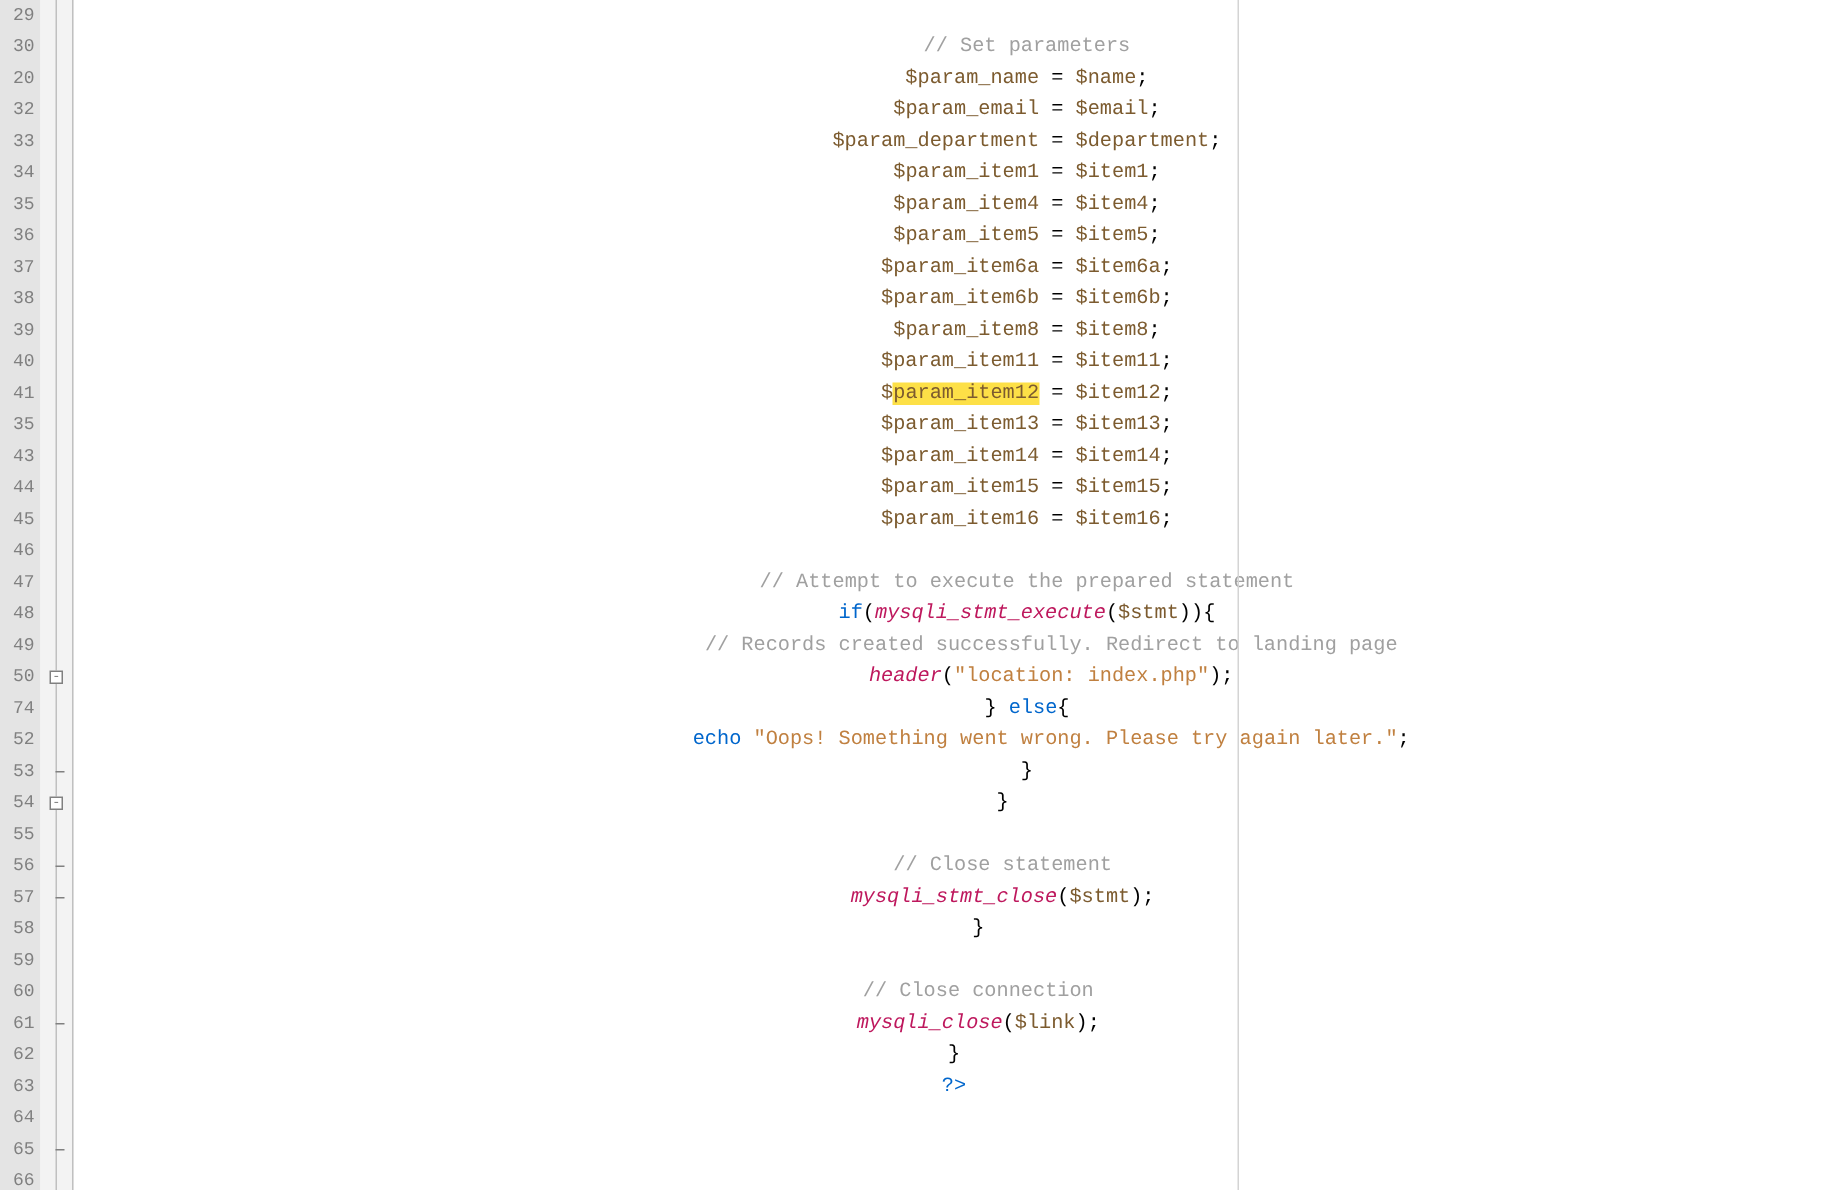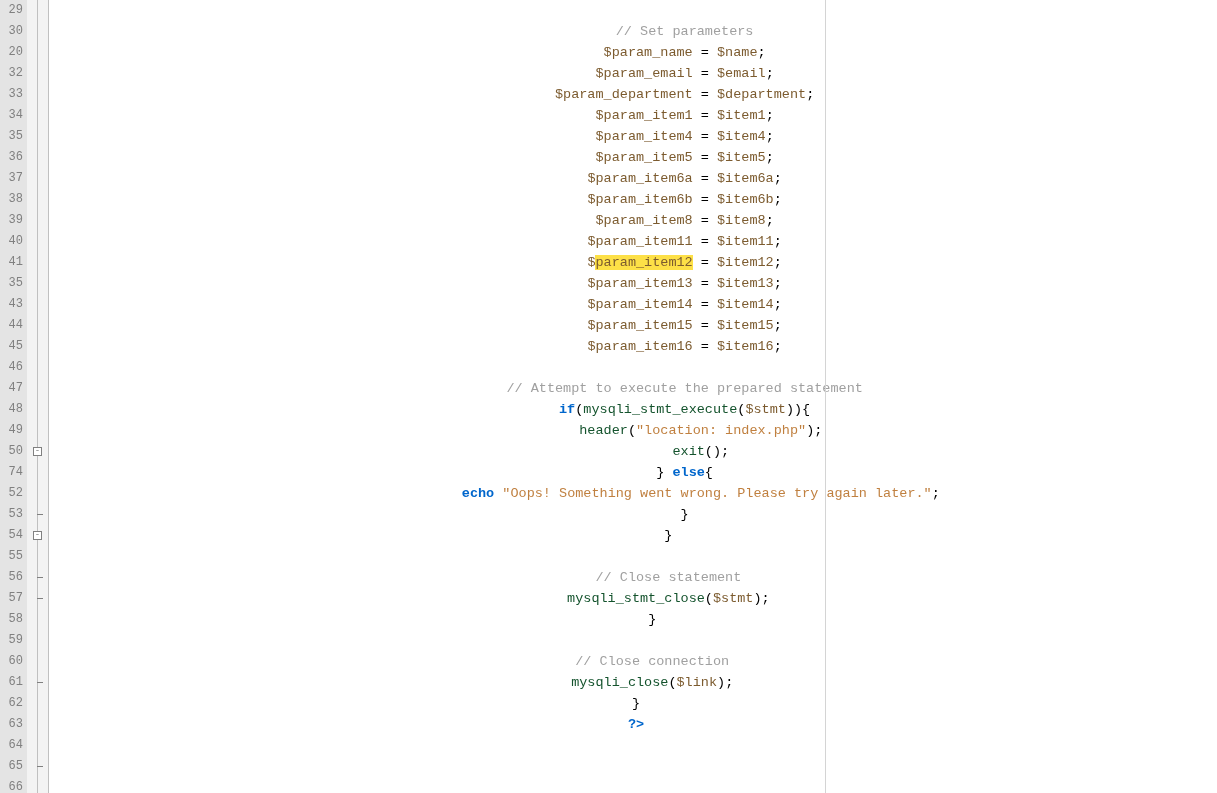--- a/index.html
+++ b/index.html
@@ -71,22 +71,22 @@
     overflow: hidden;
   }
   .code-line {
     height: 21px;
     white-space: pre;
     text-align: center;
   }
   .tok-comment { color: #a0a0a0; }
   .tok-var     { color: #7c5b2f; }
   .tok-op      { color: #000000; }
-  .tok-kw      { color: #0066cc; font-weight: bold; }
-  .tok-func    { color: #14532d; }
+  .tok-kw      { color: #0066cc; font-weight: normal; }
+  .tok-func    { color: #be185d; font-style: italic; }
   .tok-str     { color: #c08040; }
   .tok-paren   { color: #000000; }
   .highlight   { background: #fde047; }
   .col-guide {
     position: absolute;
     top: 0;
     bottom: 0;
     left: 776px;
     width: 1px;
     background: #d4d4d4;
@@ -164,22 +164,22 @@
       <div class="code-line">            <span class="tok-var">$param_item8</span><span class="tok-op"> = </span><span class="tok-var">$item8</span><span class="tok-op">;</span></div>
       <div class="code-line">            <span class="tok-var">$param_item11</span><span class="tok-op"> = </span><span class="tok-var">$item11</span><span class="tok-op">;</span></div>
       <div class="code-line">            <span class="tok-var">$</span><span class="tok-var highlight">param_item12</span><span class="tok-op"> = </span><span class="tok-var">$item12</span><span class="tok-op">;</span></div>
       <div class="code-line">            <span class="tok-var">$param_item13</span><span class="tok-op"> = </span><span class="tok-var">$item13</span><span class="tok-op">;</span></div>
       <div class="code-line">            <span class="tok-var">$param_item14</span><span class="tok-op"> = </span><span class="tok-var">$item14</span><span class="tok-op">;</span></div>
       <div class="code-line">            <span class="tok-var">$param_item15</span><span class="tok-op"> = </span><span class="tok-var">$item15</span><span class="tok-op">;</span></div>
       <div class="code-line">            <span class="tok-var">$param_item16</span><span class="tok-op"> = </span><span class="tok-var">$item16</span><span class="tok-op">;</span></div>
       <div class="code-line">            </div>
       <div class="code-line">            <span class="tok-comment">// Attempt to execute the prepared statement</span></div>
       <div class="code-line">            <span class="tok-kw">if</span><span class="tok-paren">(</span><span class="tok-func">mysqli_stmt_execute</span><span class="tok-paren">(</span><span class="tok-var">$stmt</span><span class="tok-paren">))</span><span class="tok-paren">{</span></div>
+      <div class="code-line">                <span class="tok-comment">// Records created successfully. Redirect to landing page</span></div>
       <div class="code-line">                <span class="tok-func">header</span><span class="tok-paren">(</span><span class="tok-str">"location: index.php"</span><span class="tok-paren">)</span><span class="tok-op">;</span></div>
-      <div class="code-line">                <span class="tok-func">exit</span><span class="tok-paren">(</span><span class="tok-paren">)</span><span class="tok-op">;</span></div>
       <div class="code-line">            <span class="tok-paren">} </span><span class="tok-kw">else</span><span class="tok-paren">{</span></div>
       <div class="code-line">                <span class="tok-kw">echo </span><span class="tok-str">"Oops! Something went wrong. Please try again later."</span><span class="tok-op">;</span></div>
       <div class="code-line">            <span class="tok-paren">}</span></div>
       <div class="code-line">        <span class="tok-paren">}</span></div>
       <div class="code-line">        </div>
       <div class="code-line">        <span class="tok-comment">// Close statement</span></div>
       <div class="code-line">        <span class="tok-func">mysqli_stmt_close</span><span class="tok-paren">(</span><span class="tok-var">$stmt</span><span class="tok-paren">)</span><span class="tok-op">;</span></div>
       <div class="code-line">    <span class="tok-paren">}</span></div>
       <div class="code-line">    </div>
       <div class="code-line">    <span class="tok-comment">// Close connection</span></div>

